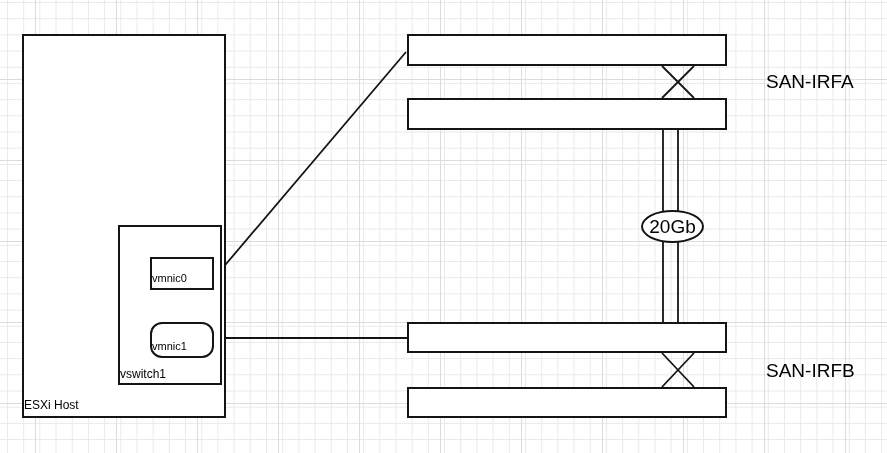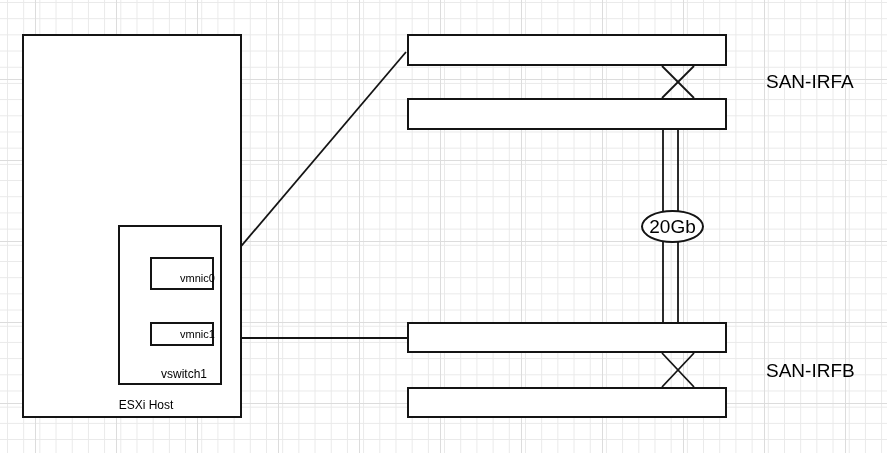--- a/index.html
+++ b/index.html
@@ -33,25 +33,24 @@
     position: absolute;
     box-sizing: border-box;
     background: #ffffff;
     border: 2px solid #141414;
   }
   .shape-label {
     position: absolute;
     left: 0;
     right: 0;
     bottom: 2px;
-    text-align: center;
+    text-align: left;
     font-size: 12px;
     line-height: 14px;
     white-space: nowrap;
-    margin-left: 28px;
   }
   .nic-label {
     font-size: 11px;
     line-height: 13px;
     bottom: 3px;
   }
   .fabric-label {
     position: absolute;
     font-size: 19px;
     line-height: 23px;
@@ -89,33 +88,33 @@
       <line x1="694" y1="66" x2="662" y2="98"></line>
 
       <line x1="662" y1="353" x2="694" y2="387"></line>
       <line x1="694" y1="353" x2="662" y2="387"></line>
 
       <line x1="663" y1="130" x2="663" y2="322"></line>
       <line x1="678" y1="130" x2="678" y2="322"></line>
     </g>
   </svg>
 
-  <div class="shape" style="left:22px; top:34px; width:220px; height:384px;">
+  <div class="shape" style="left:22px; top:34px; width:204px; height:384px;">
     <span class="shape-label" style="bottom:4px;">ESXi Host</span>
   </div>
 
   <div class="shape" style="left:118px; top:225px; width:104px; height:160px;">
     <span class="shape-label">vswitch1</span>
   </div>
 
   <div class="shape" style="left:150px; top:257px; width:64px; height:33px;">
     <span class="shape-label nic-label">vmnic0</span>
   </div>
 
-  <div class="shape" style="left:150px; top:322px; width:64px; height:24px;">
+  <div class="shape" style="left:150px; top:322px; width:64px; height:36px;border-radius:12px;">
     <span class="shape-label nic-label">vmnic1</span>
   </div>
 
   <div class="shape" style="left:407px; top:34px; width:320px; height:32px;"></div>
   <div class="shape" style="left:407px; top:98px; width:320px; height:32px;"></div>
 
   <div class="shape" style="left:407px; top:322px; width:320px; height:31px;"></div>
   <div class="shape" style="left:407px; top:387px; width:320px; height:31px;"></div>
 
   <span class="fabric-label" style="left:766px; top:70px;">SAN-IRFA</span>

